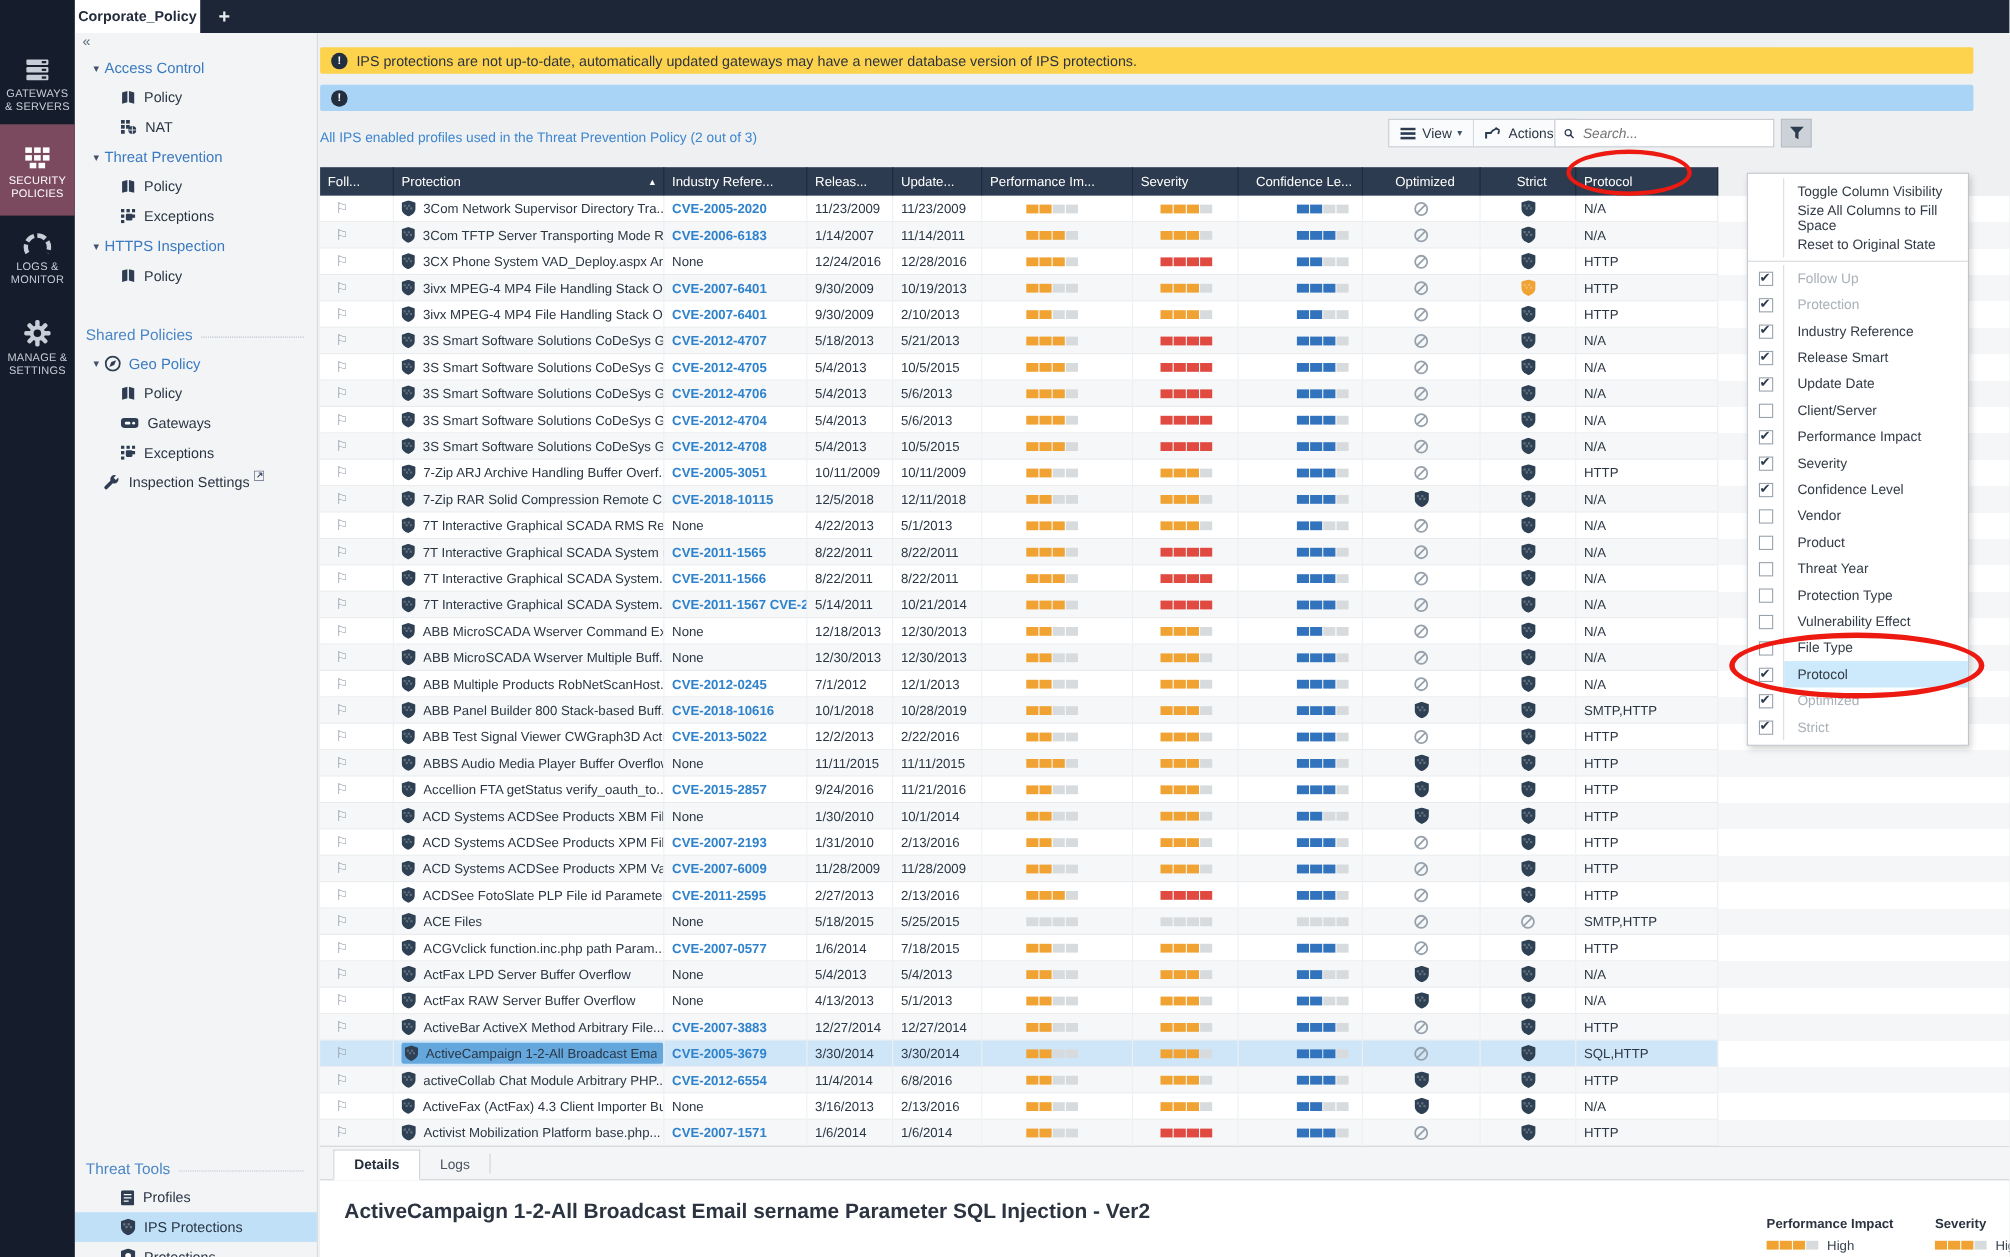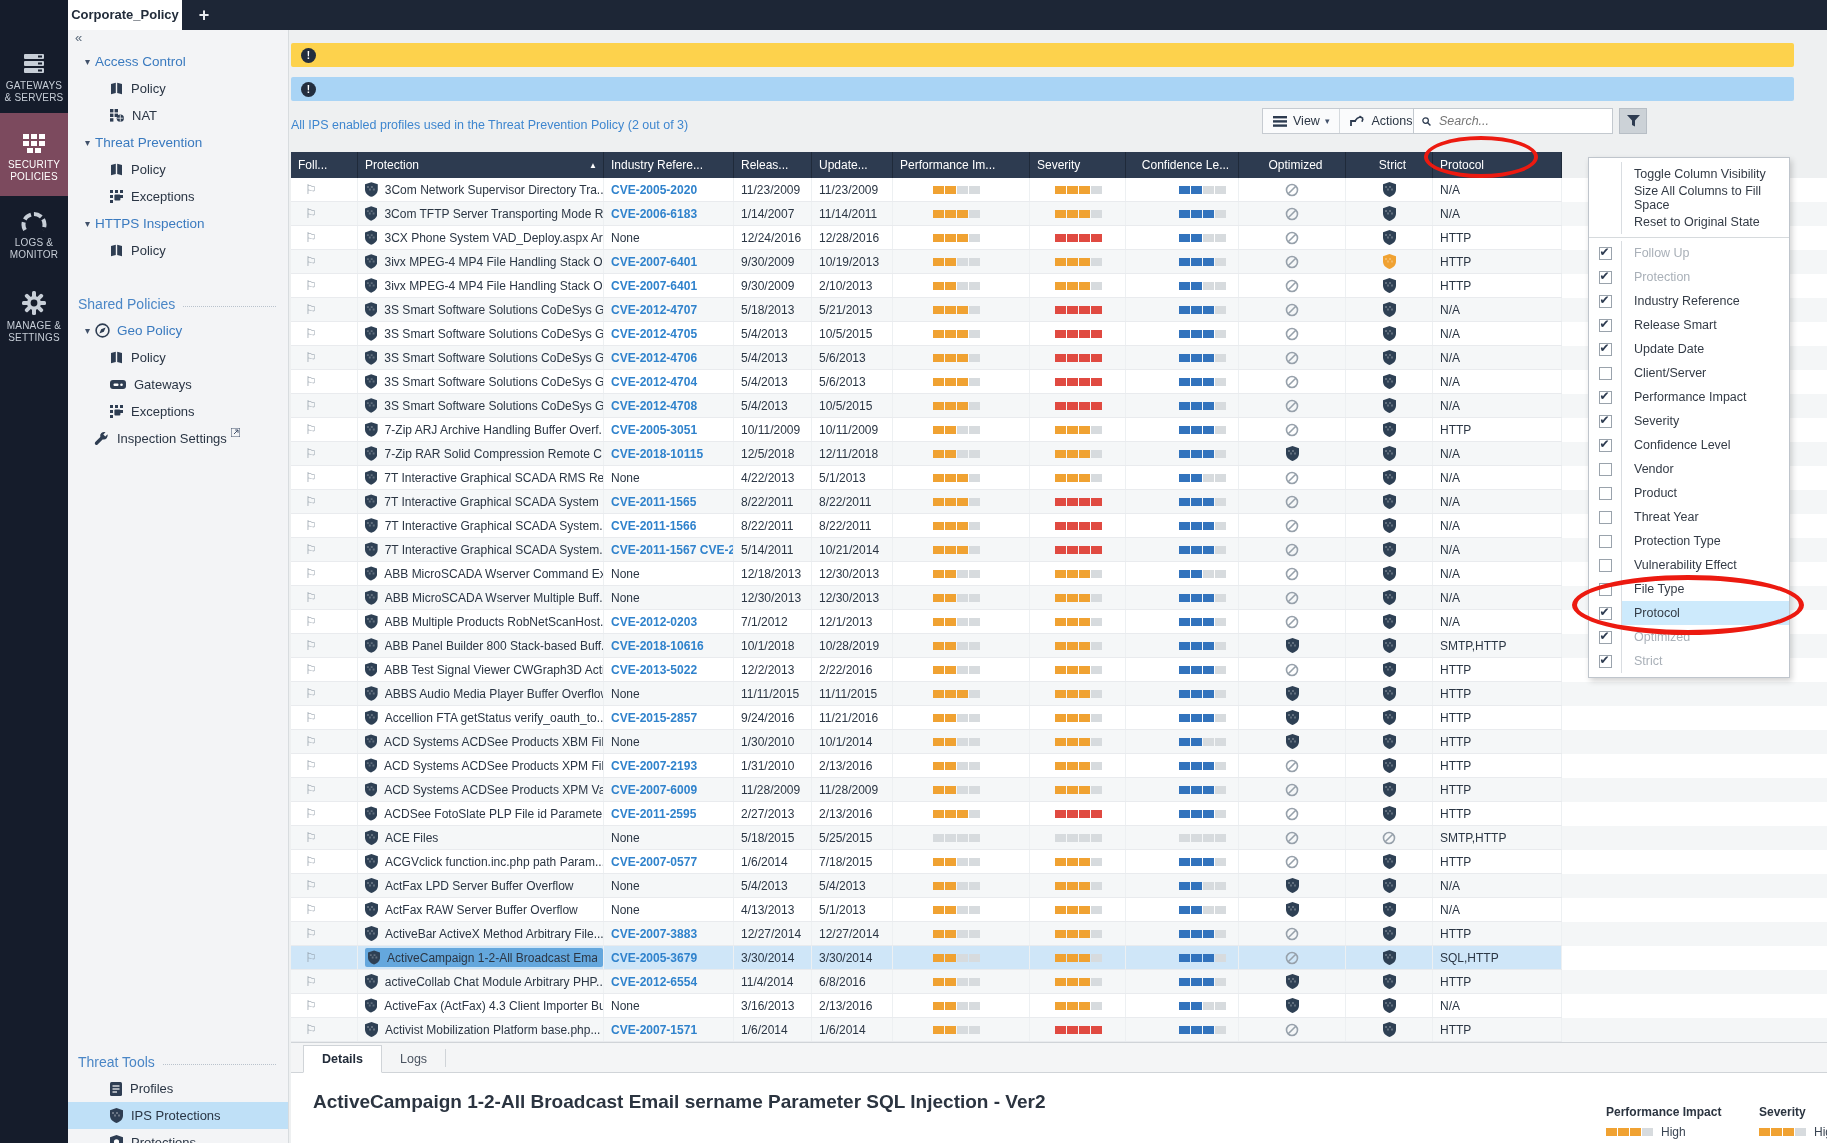--- a/index.html
+++ b/index.html
@@ -338,20 +338,21 @@
               <circle cx="6.5" cy="6.8" r="2.6" fill="#fff"></circle>
             </svg>
           </span>
           <span>Protections</span>
         </div>
       </div>
   </div>
 
   <div class="banner yellow">
     <span class="bico">!</span>
+    <span>IPS protections are not up-to-date, automatically updated gateways may have a newer database version of IPS protections.</span>
   </div>
   <div class="banner blue">
     <span class="bico">!</span>
   </div>
 
   <div class="linkrow">All IPS enabled profiles used in the Threat Prevention Policy (2 out of 3)</div>
   <div class="tgroup">
     <div class="tbtn">
       <svg width="14" height="11" viewBox="0 0 14 11">
           <g fill="#2d3b50">
@@ -1548,21 +1549,21 @@
     <div class="tc c1">
             <span class="pname">
               <svg width="13" height="15" viewBox="0 0 13 15">
                 <path d="M6.5 0 L13 2.2 V7.4 C13 11.2 10.2 13.6 6.5 15 C2.8 13.6 0 11.2 0 7.4 V2.2 Z" fill="#2e4054"></path>
                 <path d="M2 4 h2 v2 h-2 z M6 4 h2 v2 h-2 z M4 6.5 h2 v2 h-2 z M8 6.5 h2 v2 h-2 z" fill="rgba(255,255,255,.25)"></path>
               </svg>
               <span class="nm">ABB Multiple Products RobNetScanHost...</span>
             </span>
           </div>
     <div class="tc c2">
-            <a class="cve">CVE-2012-0203</a>
+            <a class="cve">CVE-2012-0245</a>
           </div>
     <div class="tc c3">
             <span>7/1/2012</span>
           </div>
     <div class="tc c4">
             <span>12/1/2013</span>
           </div>
     <div class="tc c5">
             <span class="bar">
               <span class="seg" style="background:#f0a232;"></span>

